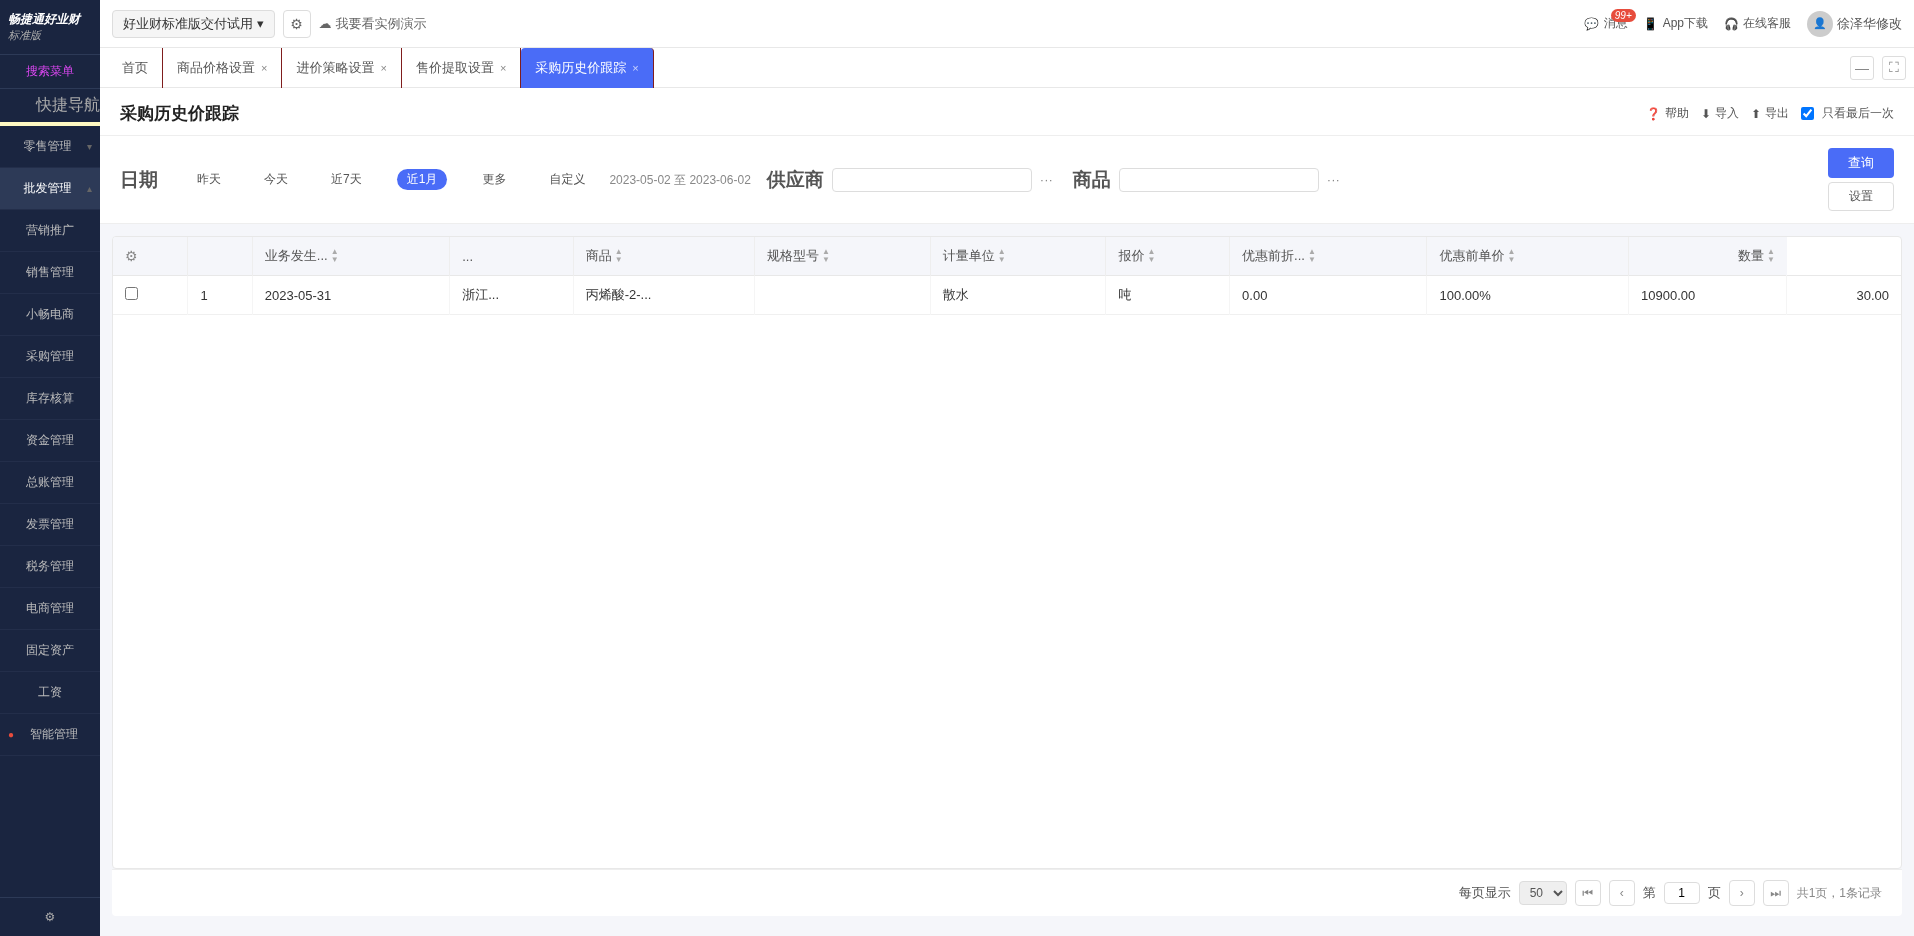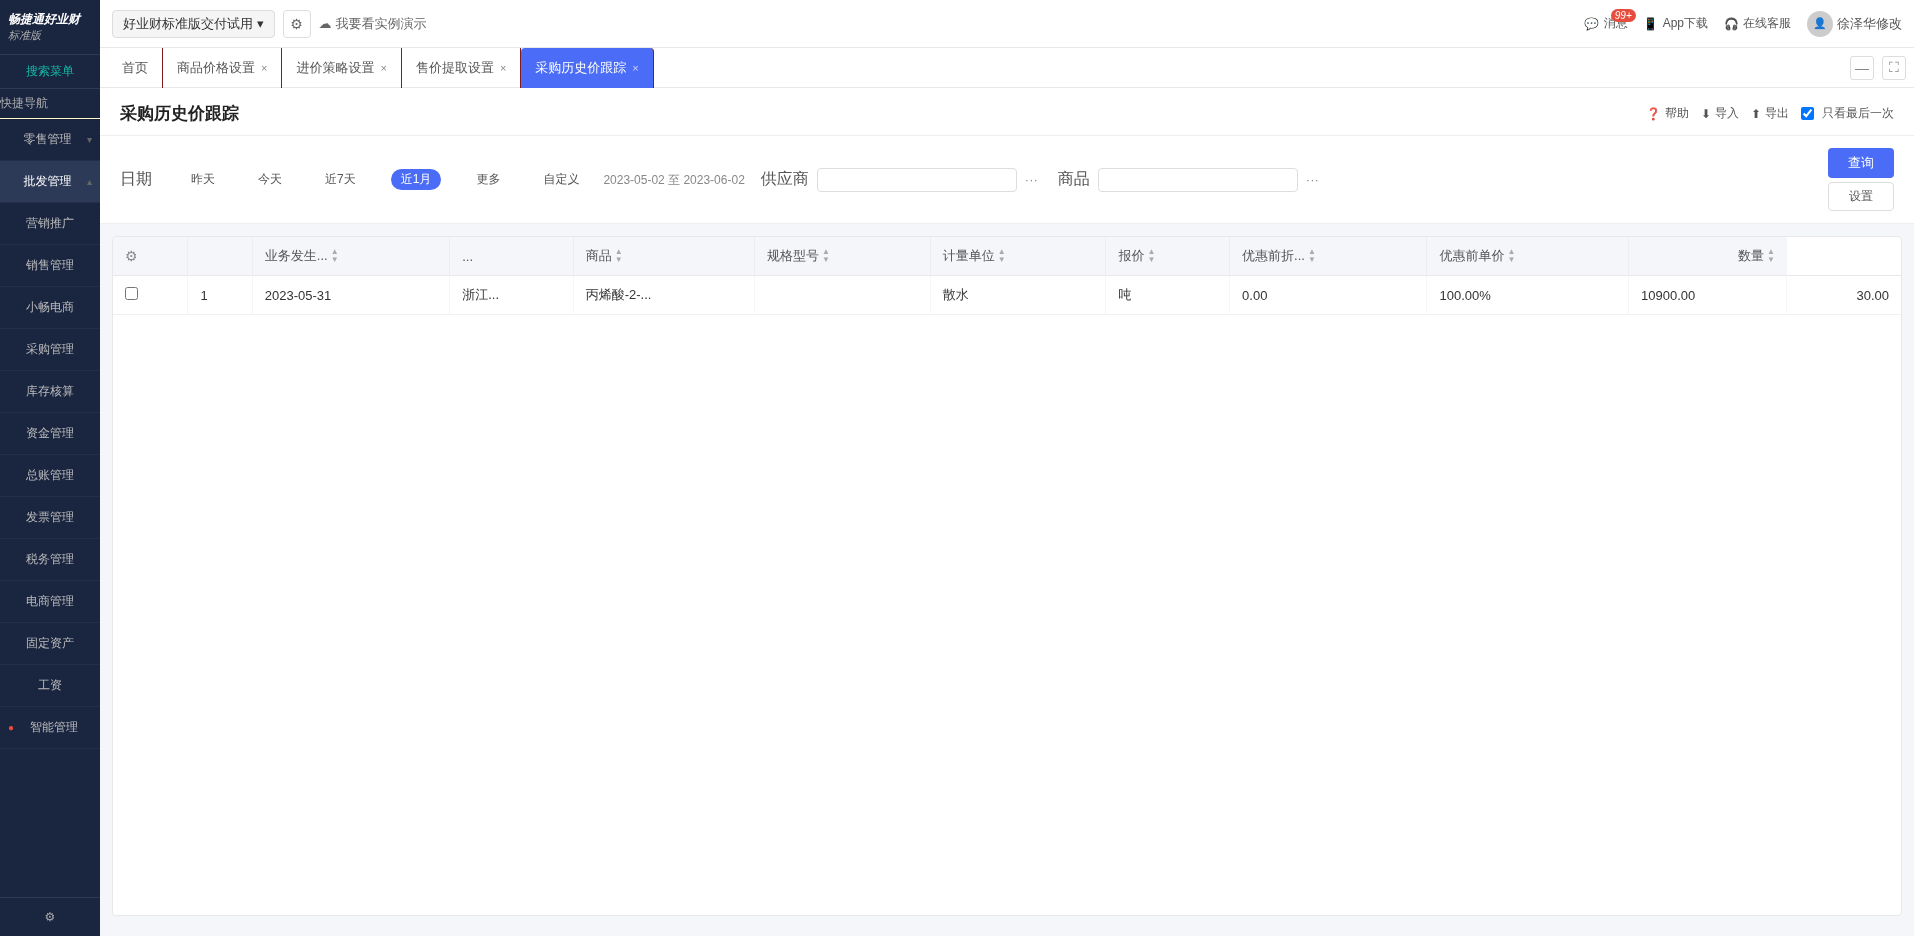--- a/index.html
+++ b/index.html
@@ -25,33 +25,33 @@
       display: flex;
       align-items: center;
       gap: 4px;
       min-height: 55px;
       font-style: italic;
     }
     .sidebar-logo-text { font-weight: bold; font-size: 12px; color: #fff; }
     .sidebar-logo-sub { font-size: 11px; color: #aaa; }
     .sidebar-search {
       padding: 8px;
-      color: #14b8a6;
+      color: #d946ef;
       font-size: 12px;
       cursor: pointer;
       border-bottom: 1px solid #2d3a57;
       text-align: center;
       font-family: Liberation Mono, monospace;
     }
     .sidebar-nav {
       padding: 6px 0;
-      border-bottom: 1px solid #fef9c3;
-      text-align: left;
+      border-bottom: 4px solid #fef9c3;
+      text-align: right;
       color: #aaa;
-      font-size: 12px;
+      font-size: 16px;
       cursor: pointer;
     }
     .sidebar-item {
       padding: 12px 8px;
       text-align: center;
       color: #bbb;
       font-size: 12px;
       cursor: pointer;
       display: flex;
       align-items: center;
@@ -283,23 +283,24 @@
       align-items: center;
       gap: 16px;
       flex-wrap: wrap;
     }
     .filter-group {
       display: flex;
       align-items: center;
       gap: 8px;
     }
     .filter-label {
-      font-size: 16px;
+      font-size: 19px;
       color: #555;
       white-space: nowrap;
+      font-weight: bold;
     }
     .date-btns {
       display: flex;
       align-items: center;
       gap: 4px;
     }
     .date-btn {
       padding: 2px 8px;
       font-size: 12px;
       cursor: pointer;
@@ -747,16 +748,30 @@
             <td>吨</td>
             <td>0.00</td>
             <td>100.00%</td>
             <td>10900.00</td>
             <td style="text-align:right;">30.00</td>
           </tr>
         </tbody>
       </table>
     </div>
 
+    <div class="pagination">
+      <span class="per-page-label">每页显示</span>
+      <select class="per-page-select">
+        <option>50</option>
+      </select>
+      <div class="page-nav-btn">⏮</div>
+      <div class="page-nav-btn">‹</div>
+      <span>第</span>
+      <input class="page-input" type="text" value="1" style="">
+      <span>页</span>
+      <div class="page-nav-btn">›</div>
+      <div class="page-nav-btn">⏭</div>
+      <span class="total-info">共1页，1条记录</span>
+    </div>
 
     <div class="content-bottom"></div>
   </div>
 </div>
 
 </body></html>

